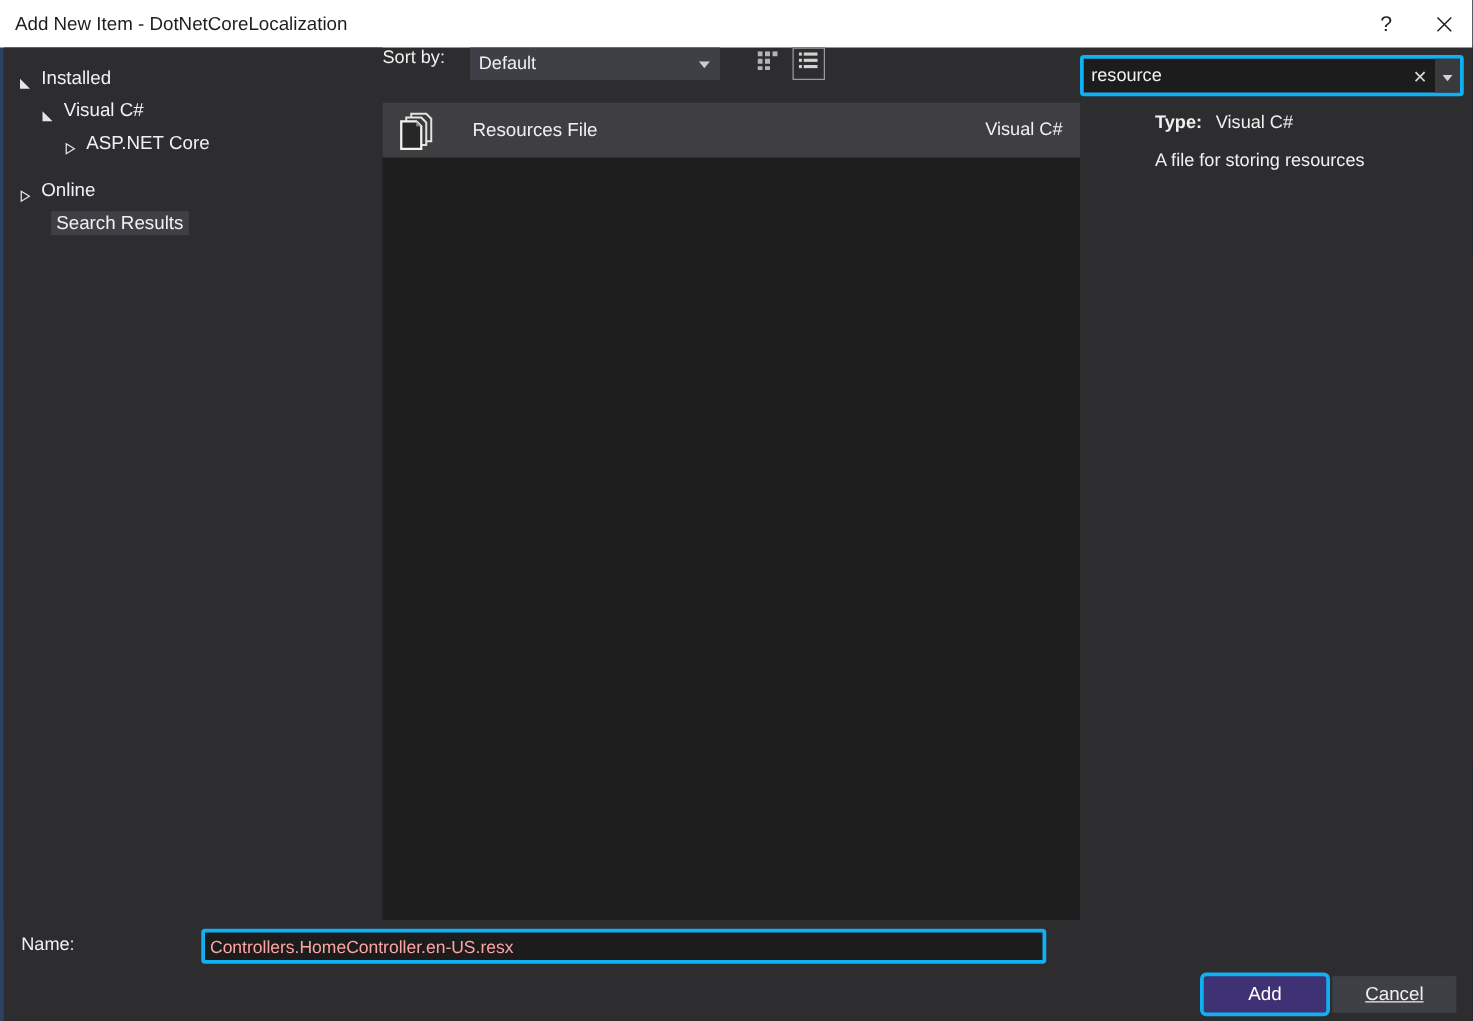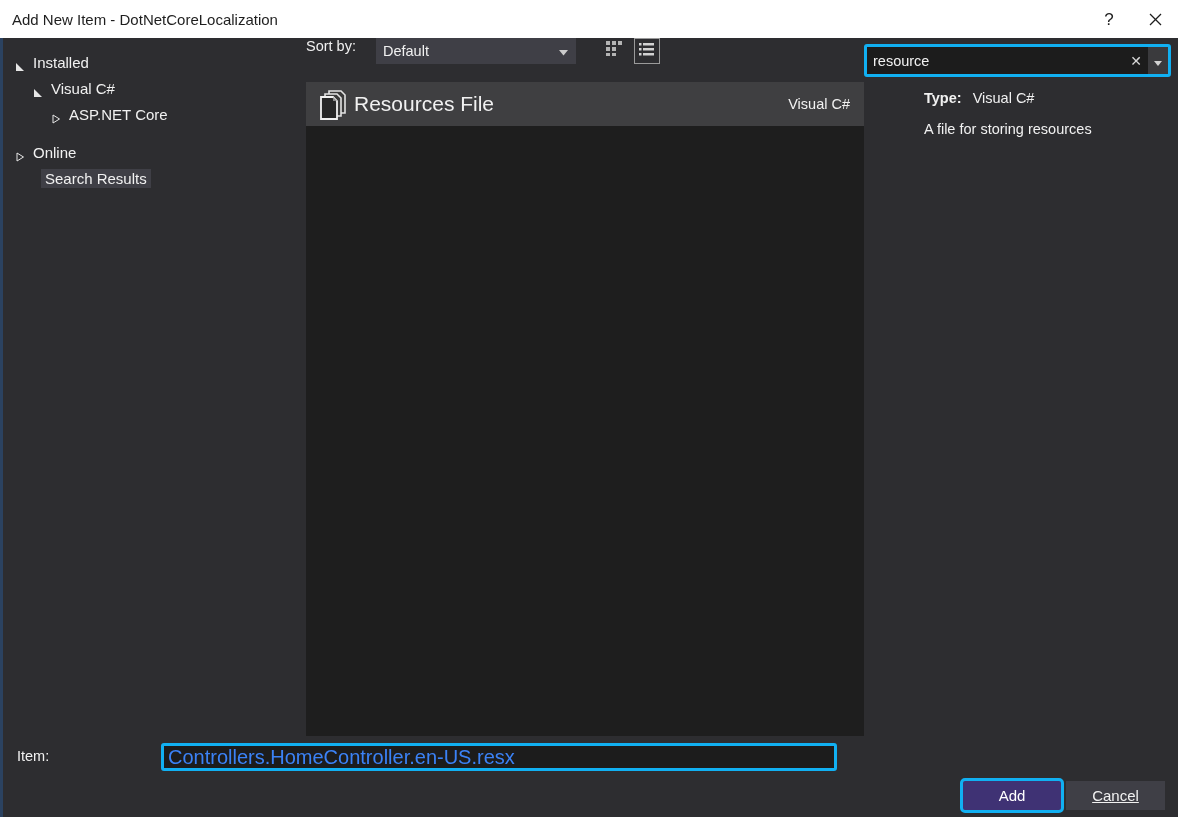--- a/index.html
+++ b/index.html
@@ -177,22 +177,22 @@
     height: 44px;
     padding: 0 14px 0 10px;
     background: #3f3f41;
   }
   .list-row .item-icon {
     width: 34px; height: 34px;
     flex: 0 0 34px;
     display: flex; align-items: center; justify-content: center;
   }
   .list-row .item-name {
-    margin-left: 4px;
-    font-size: 21px;
+    margin-left: 28px;
+    font-size: 15px;
     color: #f1f1f1;
   }
   .list-row .item-lang {
     margin-left: auto;
     font-size: 14.5px;
     color: #f1f1f1;
   }
 
   
   .desc-panel {
@@ -236,23 +236,23 @@
     border-radius: 3px;
     background: #1c1c1c;
     display: flex;
     align-items: center;
   }
   .name-input {
     flex: 1;
     background: transparent;
     border: none;
     outline: none;
-    color: #3b82f6;
+    color: #fca5a5;
     font-family: "Liberation Sans", sans-serif;
-    font-size: 20px;
+    font-size: 14px;
     padding-left: 4px;
   }
 
   
   .footer {
     position: absolute;
     left: 0; top: 780px;
     width: 1178px; height: 37px;
   }
   .add-wrap {
@@ -420,21 +420,21 @@
 
   <div class="desc-panel">
     <div class="desc-type">
       <b>Type:</b>
       <span class="type-val">Visual C#</span>
     </div>
     <div class="desc-text">A file for storing resources</div>
   </div>
 
   <div class="name-row">
-    <span class="name-label">Item:</span>
+    <span class="name-label">Name:</span>
   </div>
   <div class="name-wrap">
     <input class="name-input" type="text" value="Controllers.HomeController.en-US.resx" style="">
   </div>
 
   <div class="footer"></div>
   <div class="add-wrap">
     <span class="add-label">Add</span>
   </div>
   <div class="cancel-btn">

